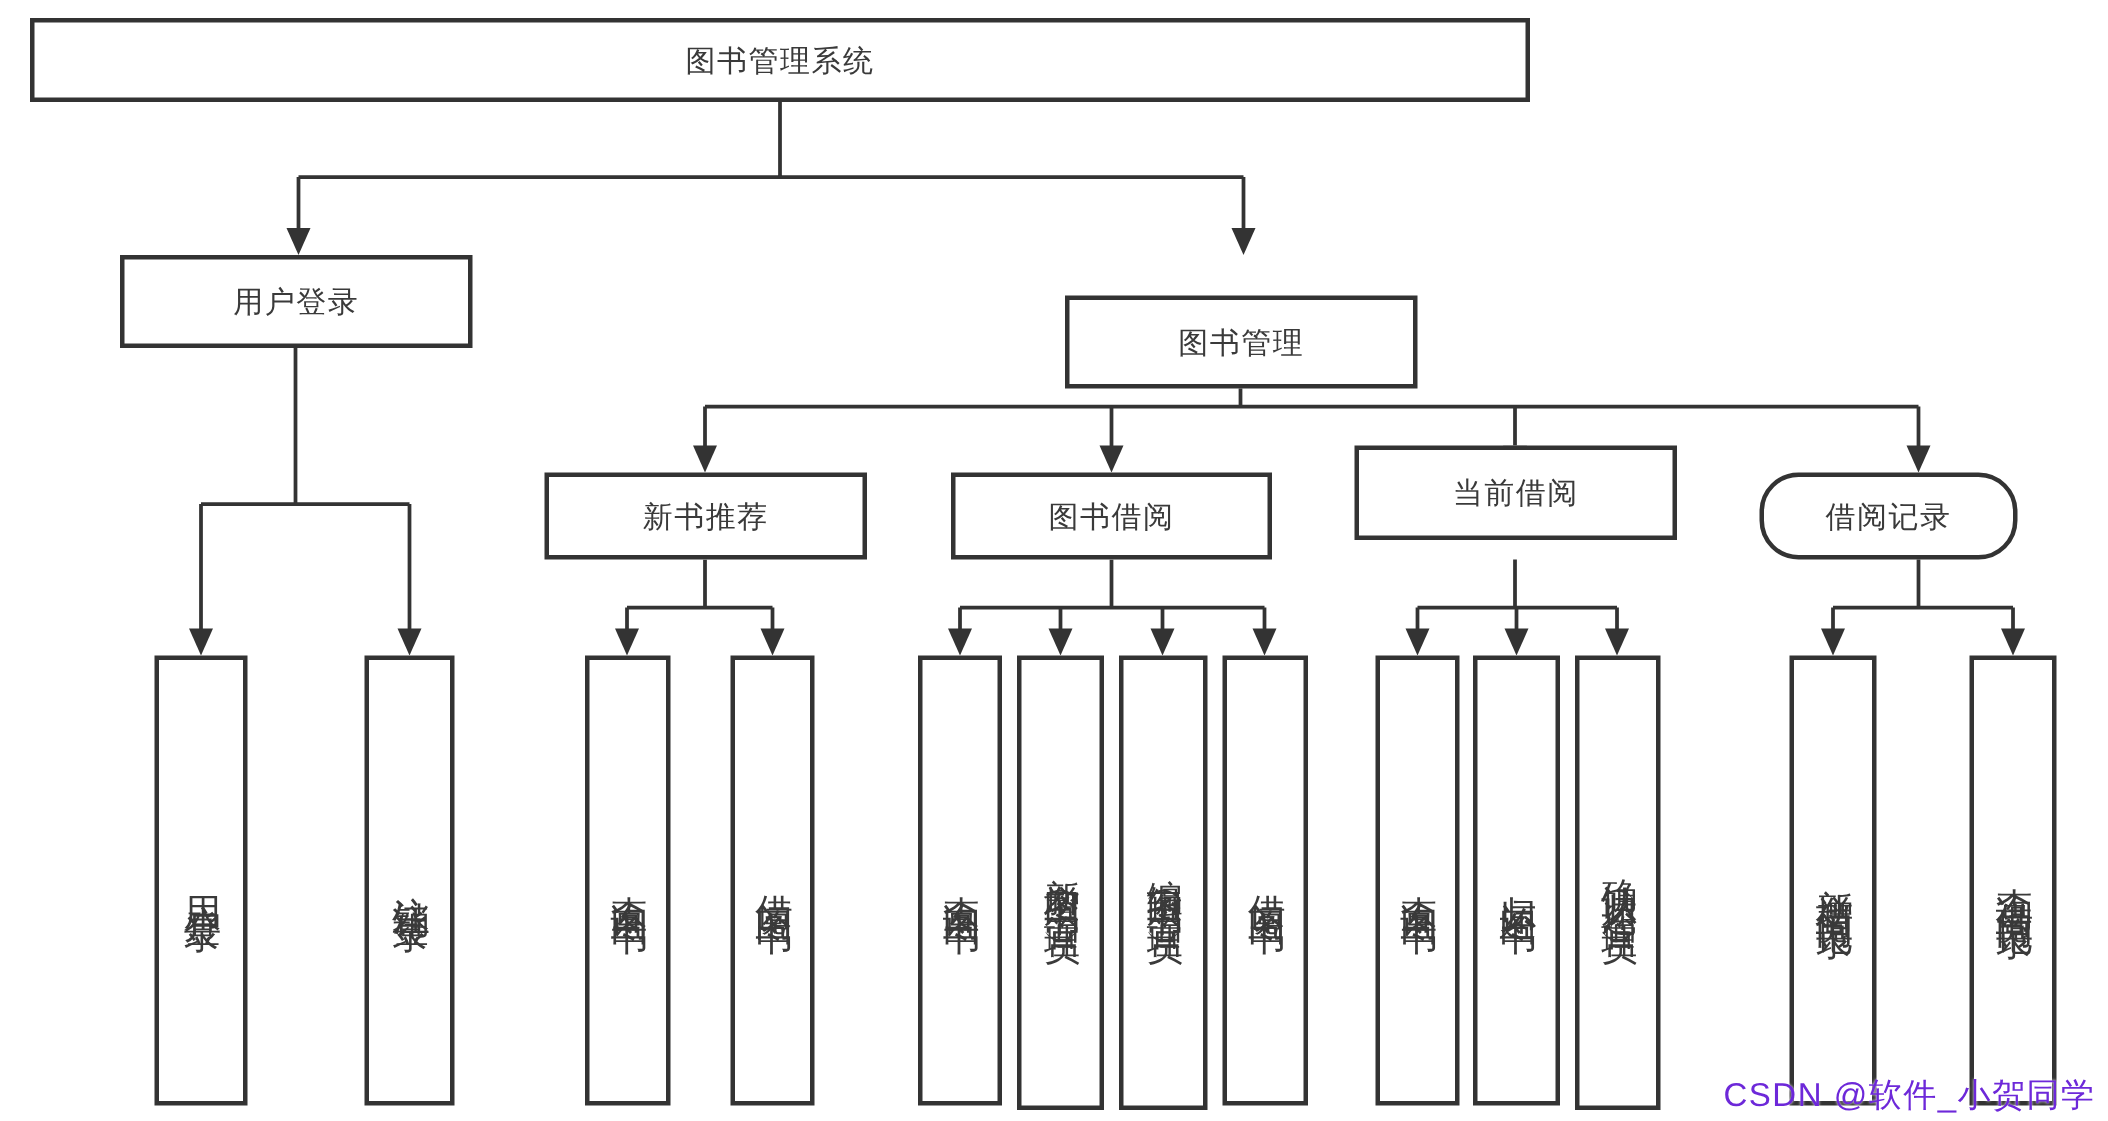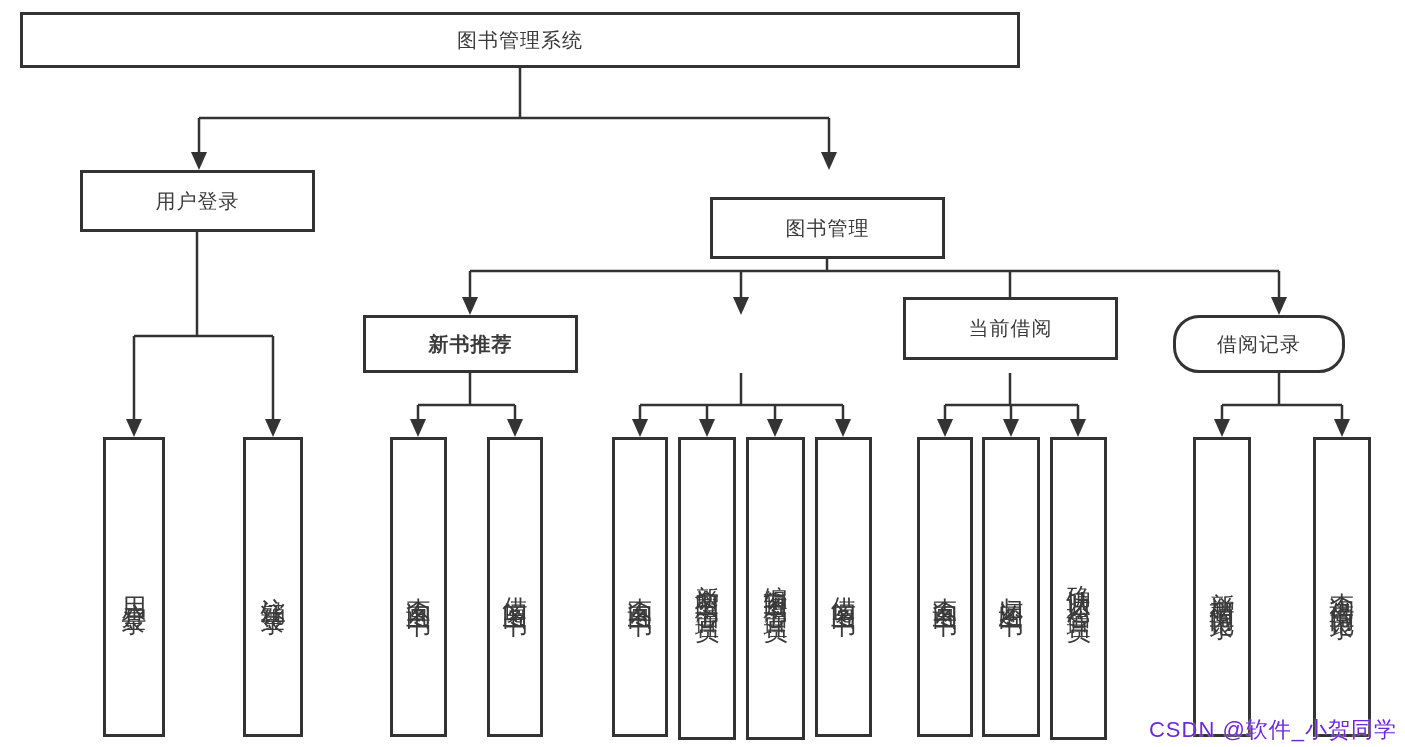--- a/index.html
+++ b/index.html
@@ -81,21 +81,22 @@
       <polygon points="1214,419 1230,419 1222,437"></polygon>
       <polygon points="1334,419 1350,419 1342,437"></polygon>
     </g>
   </svg>
 
   <div class="box h" style="left:20px;top:12px;width:1000px;height:56px;">图书管理系统</div>
 
   <div class="box h" style="left:80px;top:170px;width:235px;height:62px;">用户登录</div>
   <div class="box h" style="left:710px;top:170px;width:235px;height:62px;margin-top:27px;">图书管理</div>
 
-  <div class="box h" style="left:363px;top:315px;width:215px;height:58px;font-weight:bold;">新书推荐</div>
+  <div class="box h" style="left:363px;top:315px;width:215px;height:58px;">新书推荐</div>
+  <div class="box h" style="left:634px;top:315px;width:214px;height:58px;">图书借阅</div>
   <div class="box h" style="left:903px;top:297px;width:215px;height:63px;">当前借阅</div>
   <div class="box h" style="left:1173px;top:315px;width:172px;height:58px;border-radius:26px;">借阅记录</div>
 
   <div class="box v" style="left:103px;top:437px;width:62px;height:300px;">用户登录</div>
   <div class="box v" style="left:243px;top:437px;width:60px;height:300px;">注销登录</div>
 
   <div class="box v" style="left:390px;top:437px;width:57px;height:300px;">查询图书</div>
   <div class="box v" style="left:487px;top:437px;width:56px;height:300px;">借阅图书</div>
 
   <div class="box v" style="left:612px;top:437px;width:56px;height:300px;">查询图书</div>

